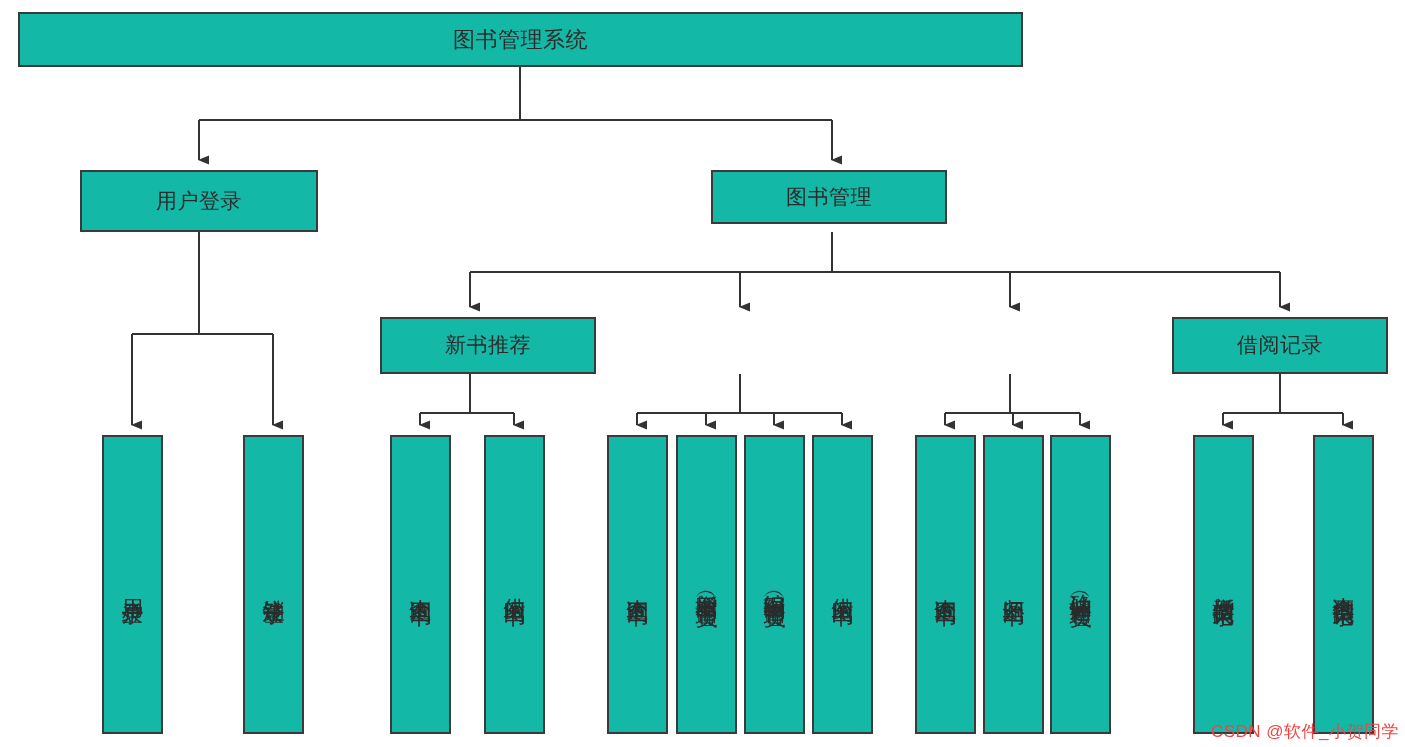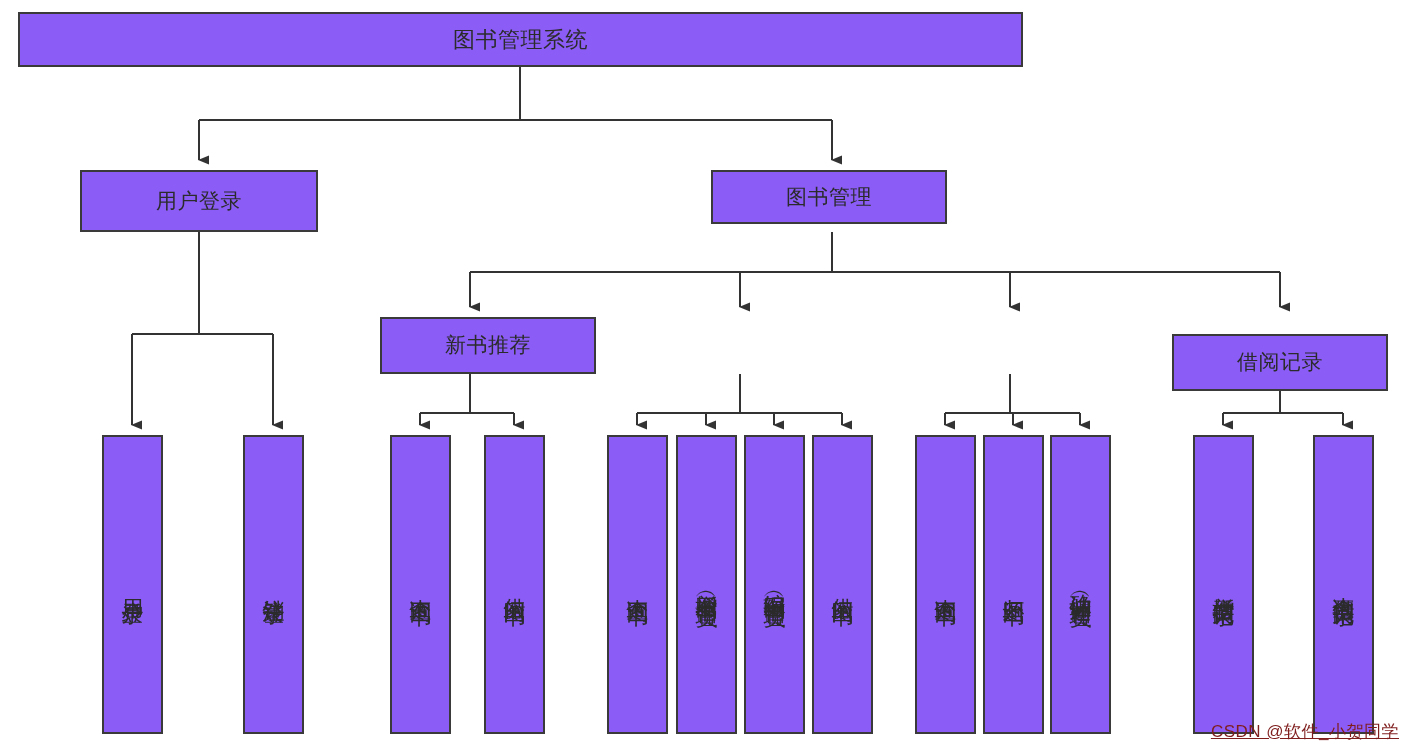--- a/index.html
+++ b/index.html
@@ -1,24 +1,24 @@
 <!DOCTYPE html>
 <html><head>
 <meta charset="utf-8">
 <style>
   html,body{margin:0;padding:0;background:#ffffff;}
   body{width:1405px;height:747px;font-family:"Liberation Sans","DejaVu Sans",sans-serif;overflow:hidden;}
   #stage{position:relative;width:1405px;height:747px;background:#fff;}
   svg.wires{position:absolute;left:0;top:0;width:1405px;height:747px;}
-  .node{position:absolute;box-sizing:border-box;background:#8b5cf6;border:2px solid #3a3a3a;display:flex;align-items:center;justify-content:center;}
+  .node{position:absolute;box-sizing:border-box;background:#14b8a6;border:2px solid #3a3a3a;display:flex;align-items:center;justify-content:center;}
   .node .lbl{color:#2b2b2b;font-size:21px;line-height:1.05;letter-spacing:.5px;white-space:nowrap;}
   .node.root .lbl{font-size:22px;}
   .node.leaf{align-items:center;justify-content:center;}
   .node.leaf .lbl{writing-mode:vertical-rl;text-orientation:upright;font-size:22px;line-height:1.28;letter-spacing:2px;white-space:normal;max-height:280px;}
-  .watermark{position:absolute;right:6px;bottom:4px;color:#7f1d1d;font-size:17px;letter-spacing:.5px;user-select:none;text-decoration:underline;}
+  .watermark{position:absolute;right:6px;bottom:4px;color:#ef4444;font-size:17px;letter-spacing:.5px;user-select:none;}
 </style>
 </head>
 <body>
 
 <div id="stage">
 
   <svg class="wires" viewBox="0 0 1405 747" xmlns="http://www.w3.org/2000/svg">
     <defs>
       <marker id="ah" markerWidth="10" markerHeight="11" refX="4.6" refY="10" orient="auto" markerUnits="userSpaceOnUse">
         <polygon points="0,0 9.2,0 4.6,11" fill="#333333"></polygon>
@@ -75,21 +75,21 @@
   <div class="node" style="left:80px;top:170px;width:238px;height:62px;">
     <span class="lbl">用户登录</span>
   </div>
   <div class="node" style="left:711px;top:170px;width:236px;height:54px;">
     <span class="lbl">图书管理</span>
   </div>
 
   <div class="node" style="left:380px;top:317px;width:216px;height:57px;">
     <span class="lbl">新书推荐</span>
   </div>
-  <div class="node" style="left:1172px;top:334px;width:216px;height:57px;">
+  <div class="node" style="left:1172px;top:317px;width:216px;height:57px;">
     <span class="lbl">借阅记录</span>
   </div>
 
   <div class="node leaf" style="left:102px;top:435px;width:61px;height:299px;">
     <span class="lbl">用户登录</span>
   </div>
   <div class="node leaf" style="left:243px;top:435px;width:61px;height:299px;">
     <span class="lbl">注销登录</span>
   </div>
 

